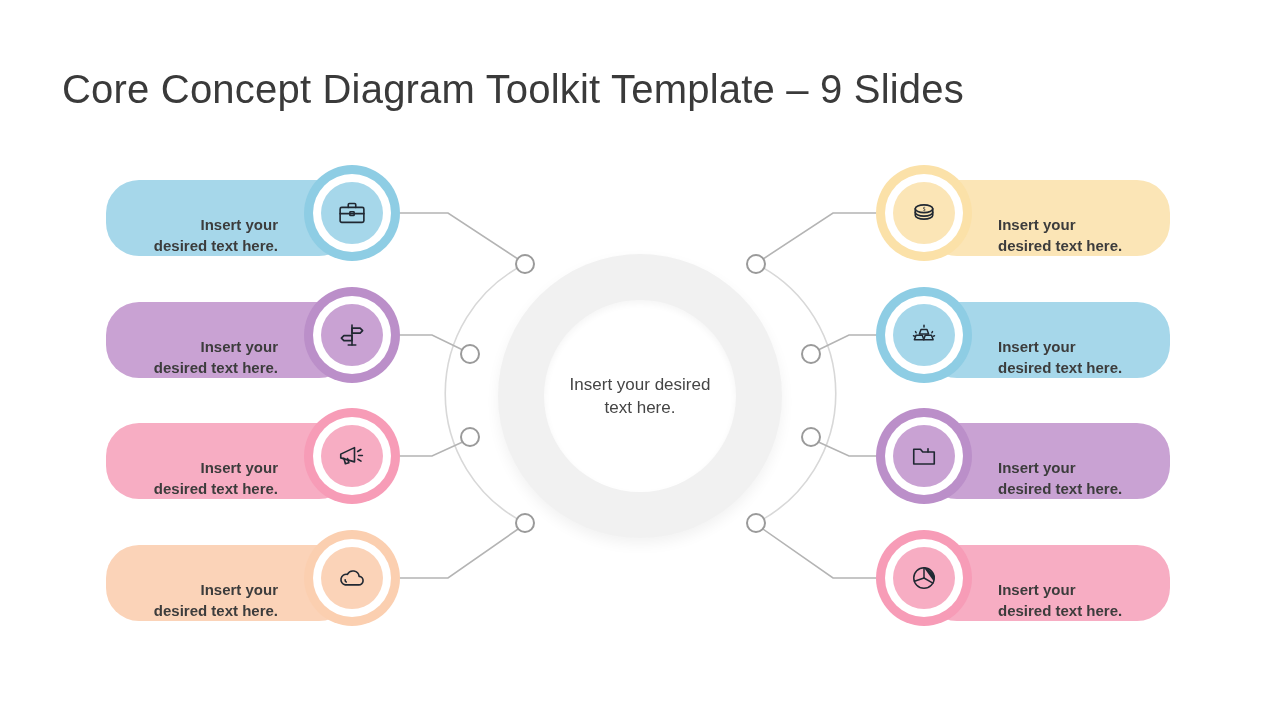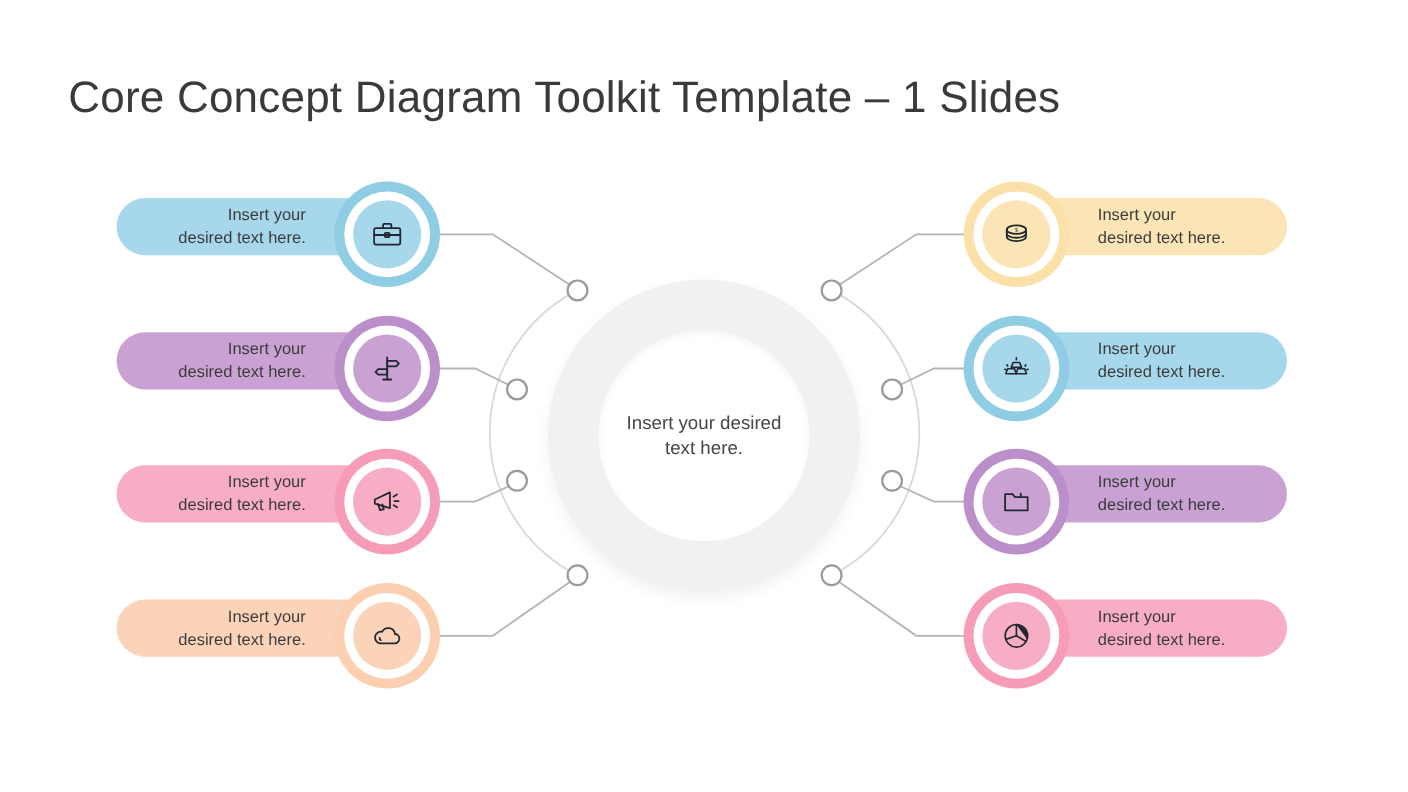--- a/index.html
+++ b/index.html
@@ -82,25 +82,26 @@
     height: 66px;
     width: 280px;
   }
   .node.left  { left: 106px; }
   .node.right { left: 890px; }
 
   .pill {
     position: absolute;
     top: 0;
     width: 246px;
-    height: 52px;
+    height: 76px;
     border-radius: 33px;
     box-sizing: border-box;
     display: flex;
-    align-items: center;
+    align-items: flex-end;
+    font-weight: bold;
   }
   .node.left  .pill { left: 0; justify-content: flex-end; padding-right: 74px; }
   .node.right .pill { right: 0; justify-content: flex-start; padding-left: 74px; }
 
   .pill-text {
     font-size: 15px;
     line-height: 21px;
     color: #3c3c3c;
     white-space: pre-line;
   }
@@ -147,21 +148,21 @@
     height: 20px;
     border-radius: 50%;
     border: 2.5px solid #9a9a9a;
     background: #ffffff;
     box-sizing: border-box;
   }
 </style>
 </head>
 <body style="background: rgb(255, 255, 255);">
 
-<h1 id="page-title">Core Concept Diagram Toolkit Template – 1 Slides</h1>
+<h1 id="page-title">Core Concept Diagram Toolkit Template – 9 Slides</h1>
 
 <div id="diagram">
 
   <svg id="connector-layer" viewBox="0 0 1280 720" width="1280" height="720">
 
     <path d="M 525 264 A 145 145 0 0 0 525 523" fill="none" stroke="#d8d8d8" stroke-width="1.6"></path>
 
     <path d="M 756 264 A 145 145 0 0 1 756 523" fill="none" stroke="#d8d8d8" stroke-width="1.6"></path>
 
     <polyline points="392,213 448,213 521,261" fill="none" stroke="#b4b4b4" stroke-width="1.6"></polyline>

